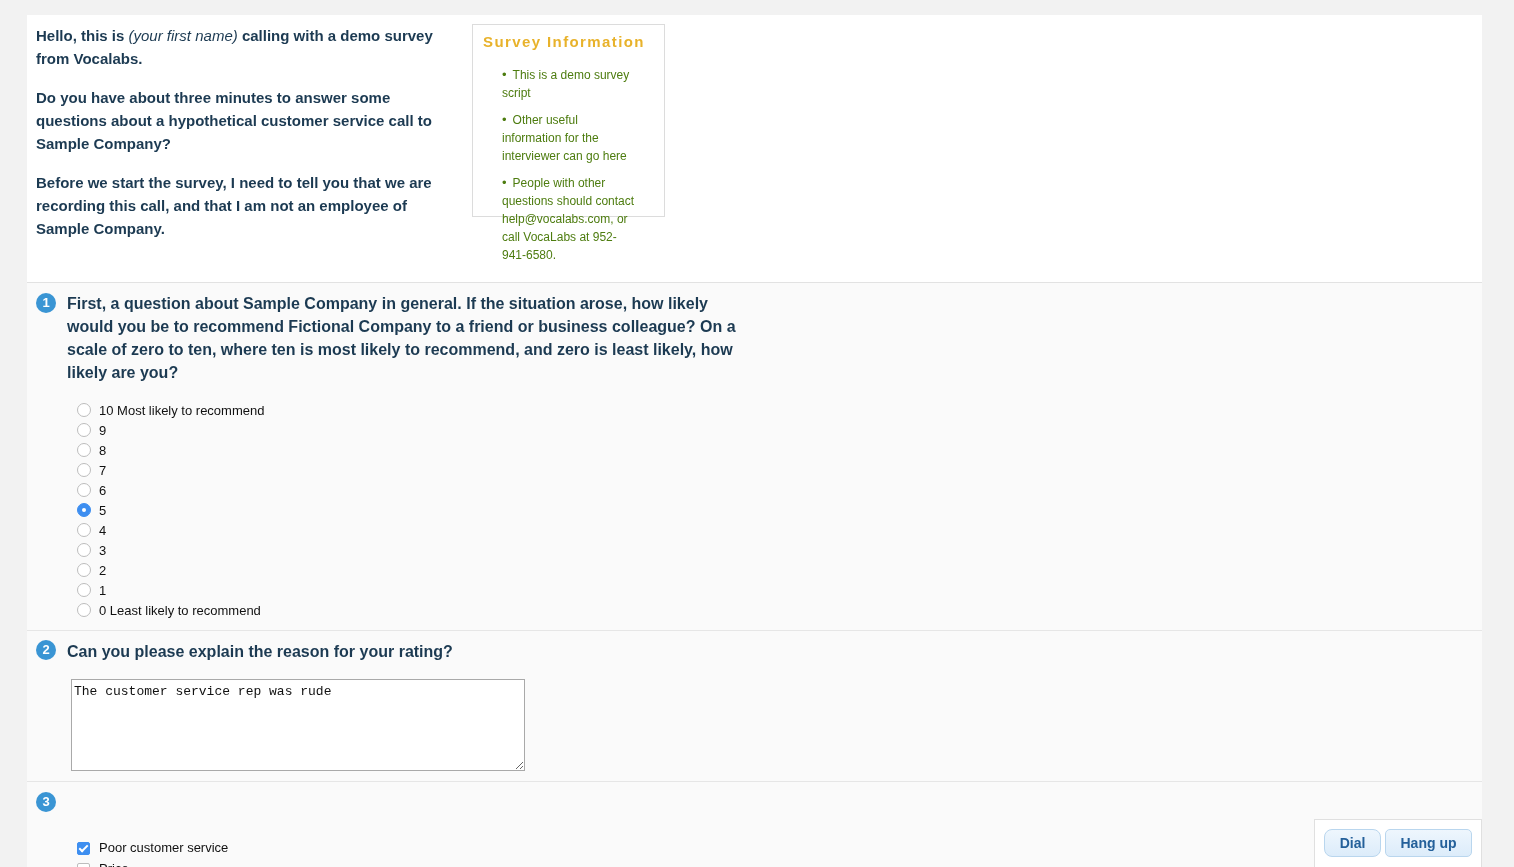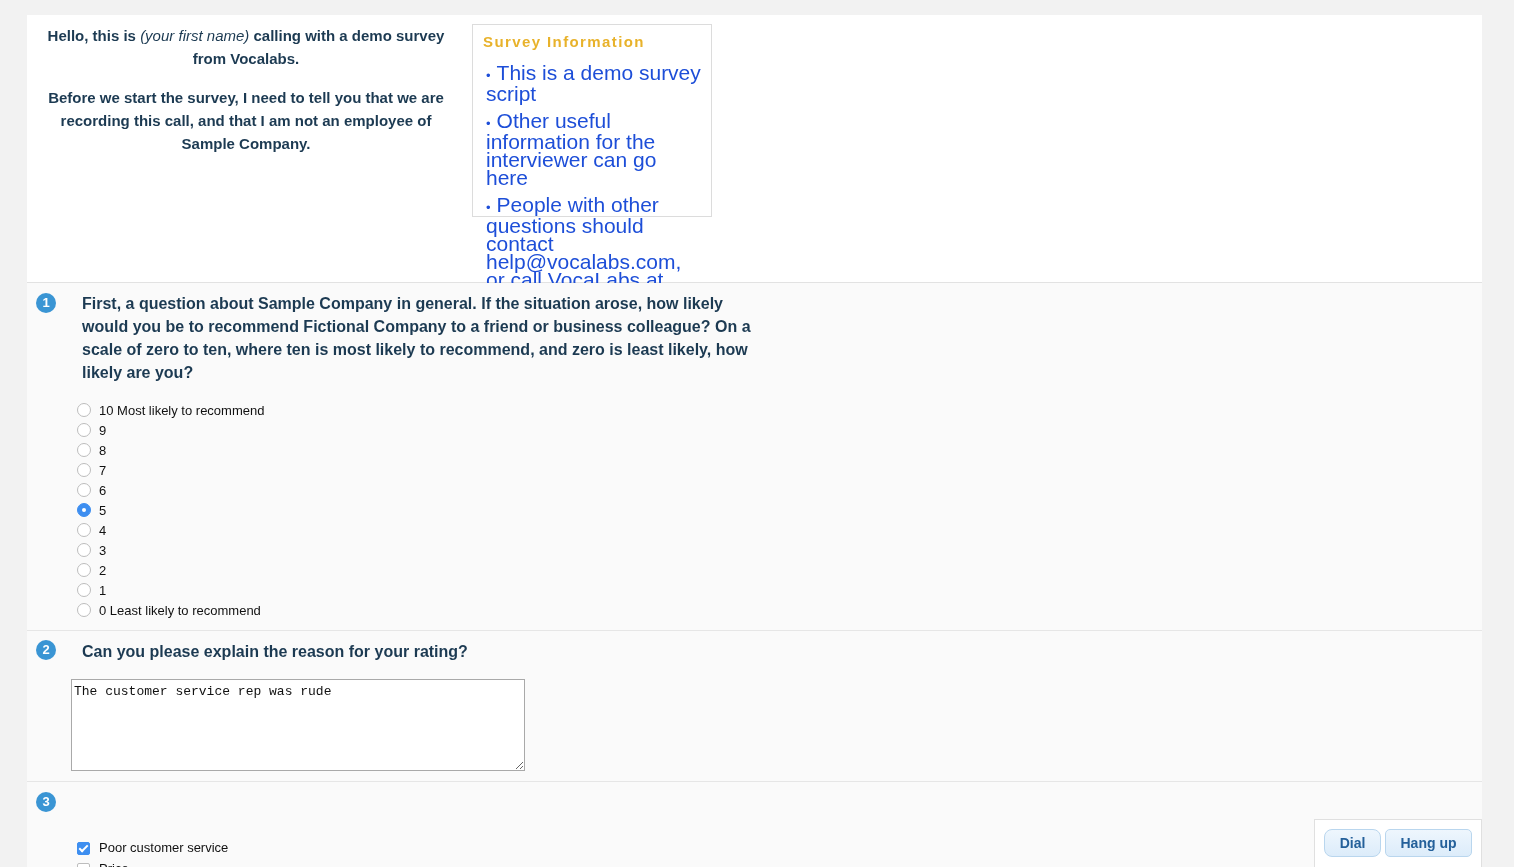--- a/index.html
+++ b/index.html
@@ -14,42 +14,42 @@
     background:#fafafa;
   }
   .intro {
     background:#ffffff; height:267px; position:relative;
     border-bottom:1px solid #e2e2e2;
   }
   .intro-text {
     position:absolute; left:9px; top:9px; width:420px;
     color:#1c3a52; font-weight:bold; font-size:15px; line-height:23px;
   }
-  .intro-text p { margin:0 0 16px 0;text-align:center; }
+  .intro-text p { margin:0 0 16px 0; }
   .intro-text em { font-weight:normal; font-style:italic; }
   .info-box {
-    position:absolute; left:445px; top:9px; width:240px; height:193px;
+    position:absolute; left:445px; top:9px; width:193px; height:193px;
     border:1px solid #dcdcdc; background:#fff; box-sizing:border-box;
     padding:8px 10px 8px 13px;
   }
   .info-title {
     color:#e8b22b; font-weight:bold; font-size:15px; letter-spacing:1.4px;
     margin:0 0 14px -3px;
   }
-  .info-list { list-style:none; margin:0; padding:0; color:#1d4ed8; font-size:21px; line-height:18px; }
+  .info-list { list-style:none; margin:16px; padding:0; color:#4d7c0f; font-size:12px; line-height:18px; }
   .info-list li { margin:0 0 9px 0; }
   .info-list li::before { content:"\2022"; margin-right:6px; font-size:13px; }
   .q { position:relative; border-bottom:1px solid #e6e6e6; background:#fafafa; }
   .q-num {
     position:absolute; left:9px; width:20px; height:20px; border-radius:50%;
     background:#3a95d4; color:#fff; font-size:13px; font-weight:bold;
     text-align:center; line-height:20px;
   }
   .q-text {
-    position:absolute; left:55px; width:680px; color:#1c3a52;
+    position:absolute; left:40px; width:680px; color:#1c3a52;
     font-weight:bold; font-size:16px; line-height:23px;
   }
   .q-text.italic { font-weight:normal; font-style:italic; }
   .q1 { height:347px; }
   .q2 { height:150px; }
   .q3 { height:200px; }
   .options { position:absolute; left:50px; top:120px; }
   .opt { display:flex; align-items:flex-start; height:20px; font-size:13px; color:#111; }
   .radio {
     width:12px; height:12px; border-radius:50%; border:1px solid #bdbdbd;
@@ -89,20 +89,21 @@
   }
 </style>
 </head>
 <body>
 
 <div class="card">
 
   <div class="intro">
     <div class="intro-text">
       <p><span>Hello, this is </span><em>(your first name)</em><span> calling with a demo survey from Vocalabs.</span></p>
+      <p>Do you have about three minutes to answer some questions about a hypothetical customer service call to Sample Company?</p>
       <p>Before we start the survey, I need to tell you that we are recording this call, and that I am not an employee of Sample Company.</p>
     </div>
     <div class="info-box">
       <div class="info-title">Survey Information</div>
       <ul class="info-list">
         <li>This is a demo survey script</li>
         <li>Other useful information for the interviewer can go here</li>
         <li>People with other questions should contact help@vocalabs.com, or call VocaLabs at 952-941-6580.</li>
       </ul>
     </div>

